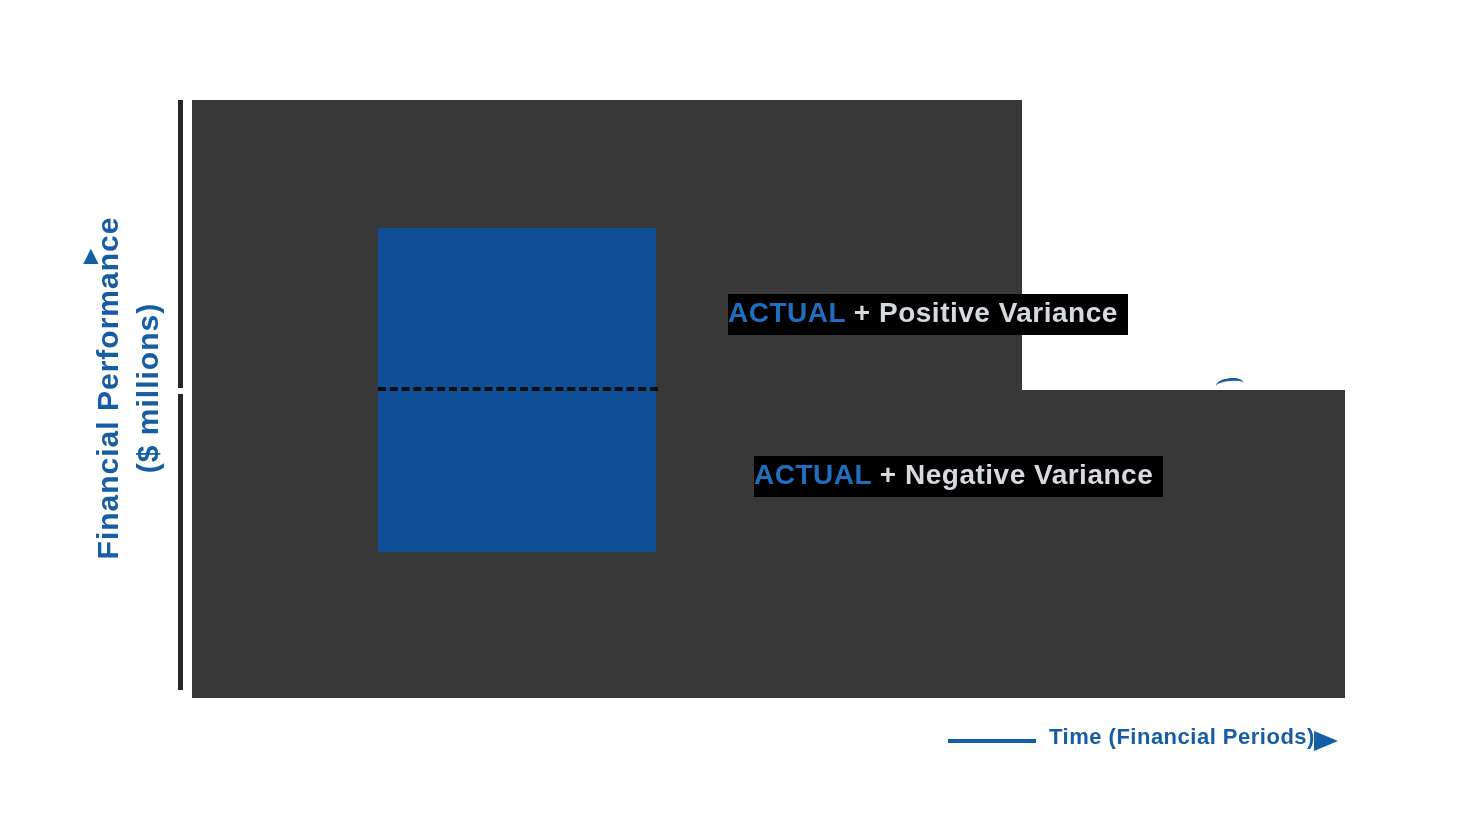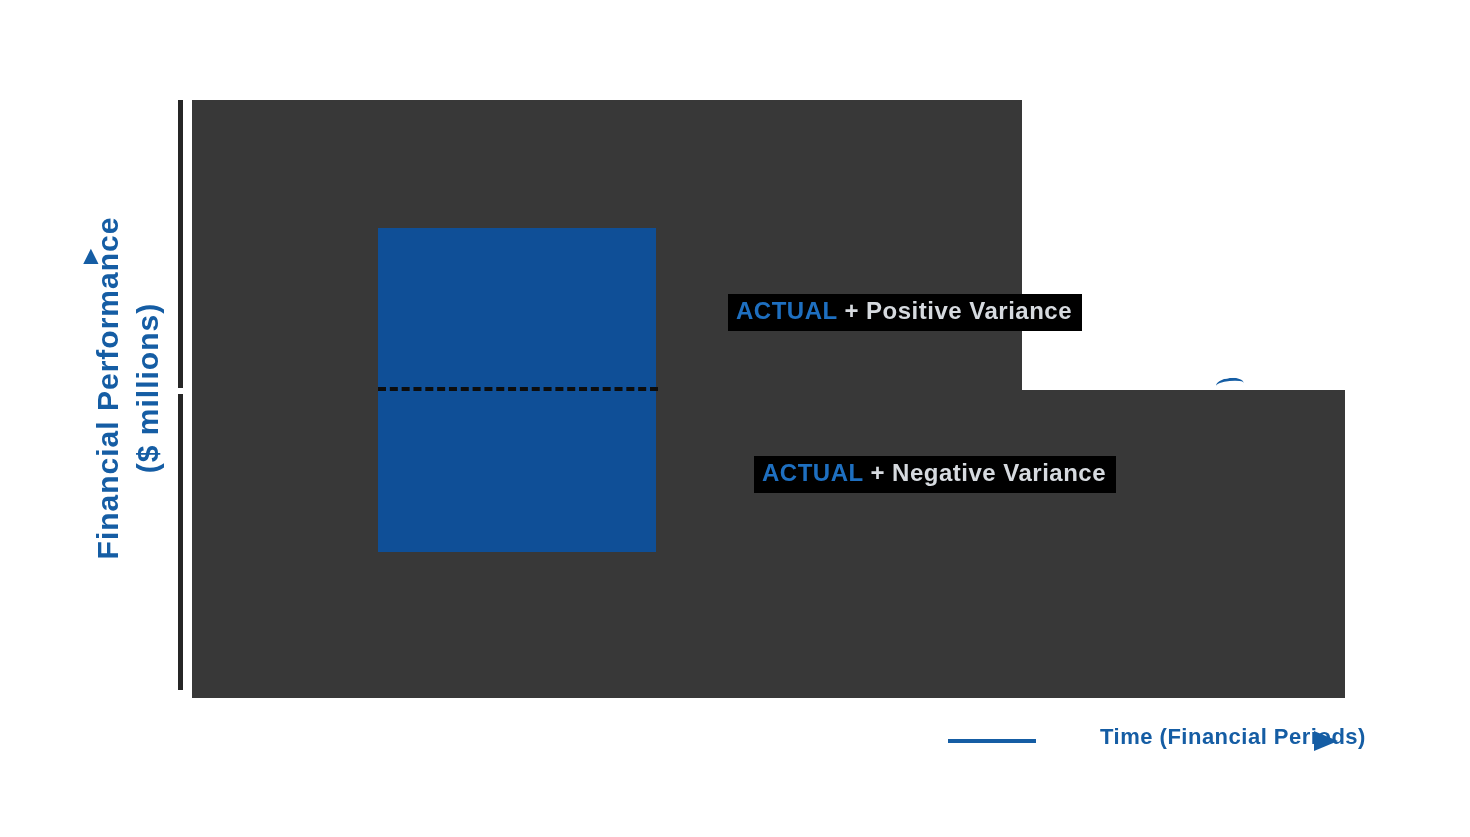--- a/index.html
+++ b/index.html
@@ -40,22 +40,22 @@
   .baseline-dashed{
     position:absolute;
     left:378px;top:387px;width:280px;height:0;
     border-top:4px dashed #0d0d0d;
   }
 
   
   .variance-label{
     position:absolute;
     background:#000000;
-    padding:3px 10px 6px 8px;
-    font-size:24px;
+    padding:3px 10px 6px 0;
+    font-size:28px;
     font-weight:bold;
     letter-spacing:0.5px;
     color:#D6DADF;
     white-space:nowrap;
   }
   .variance-label .actual{color:#1E6FC0;}
   .variance-label.positive{left:728px;top:294px;}
   .variance-label.negative{left:728px;top:456px;margin-left:26px;}
 
   
@@ -84,21 +84,21 @@
   }
 
   
   .x-axis-line{
     position:absolute;
     left:948px;top:739px;width:88px;height:4px;
     background:#155DA4;
   }
   .x-axis-label{
     position:absolute;
-    left:1100px;top:724px;
+    left:1049px;top:724px;
     color:#155DA4;
     font-weight:bold;
     font-size:22px;
     letter-spacing:0.5px;
     white-space:nowrap;
   }
   .x-arrowhead{
     position:absolute;
     left:1314px;top:731px;
     width:0;height:0;

